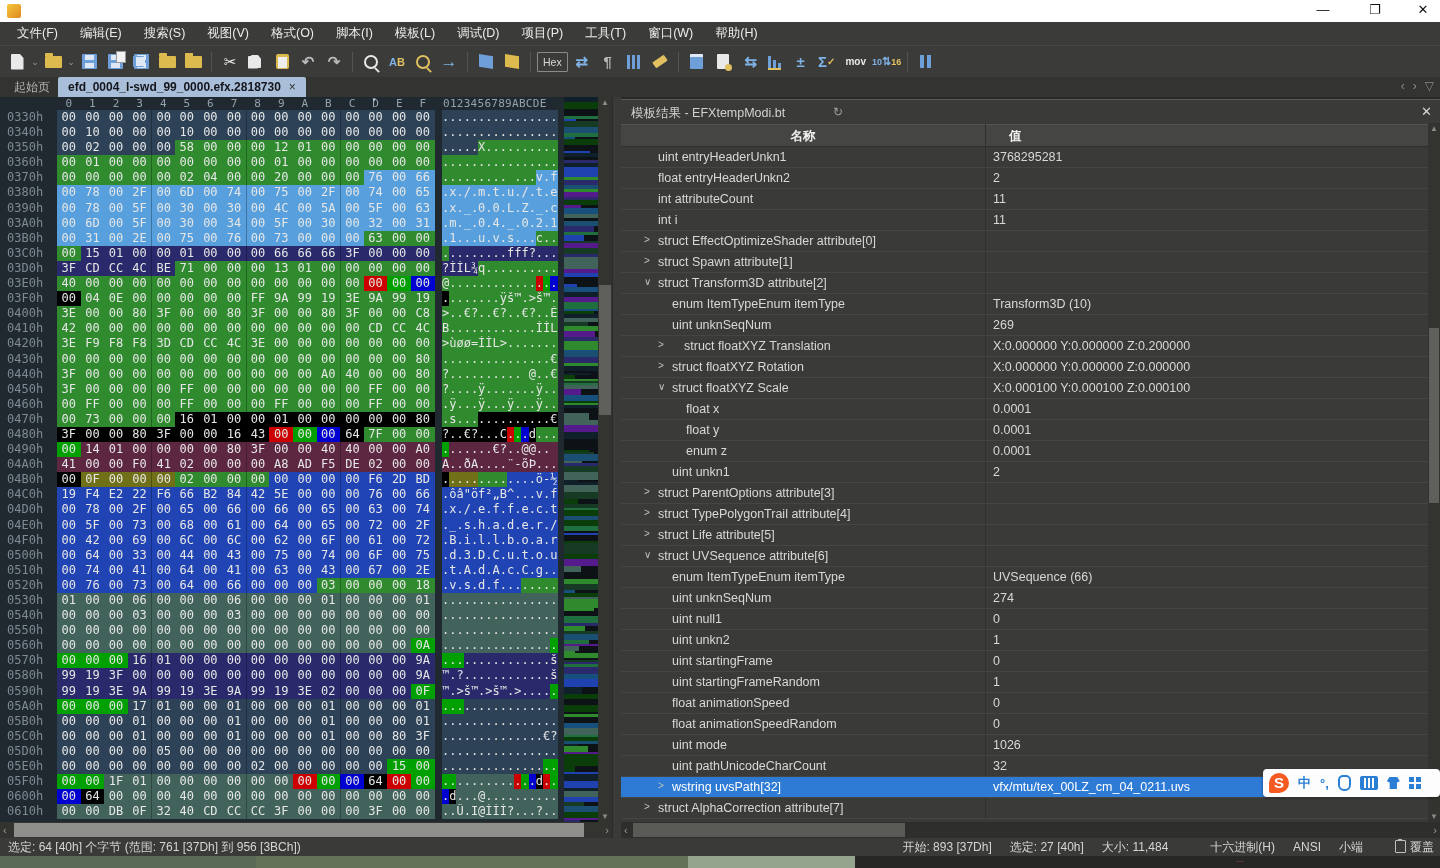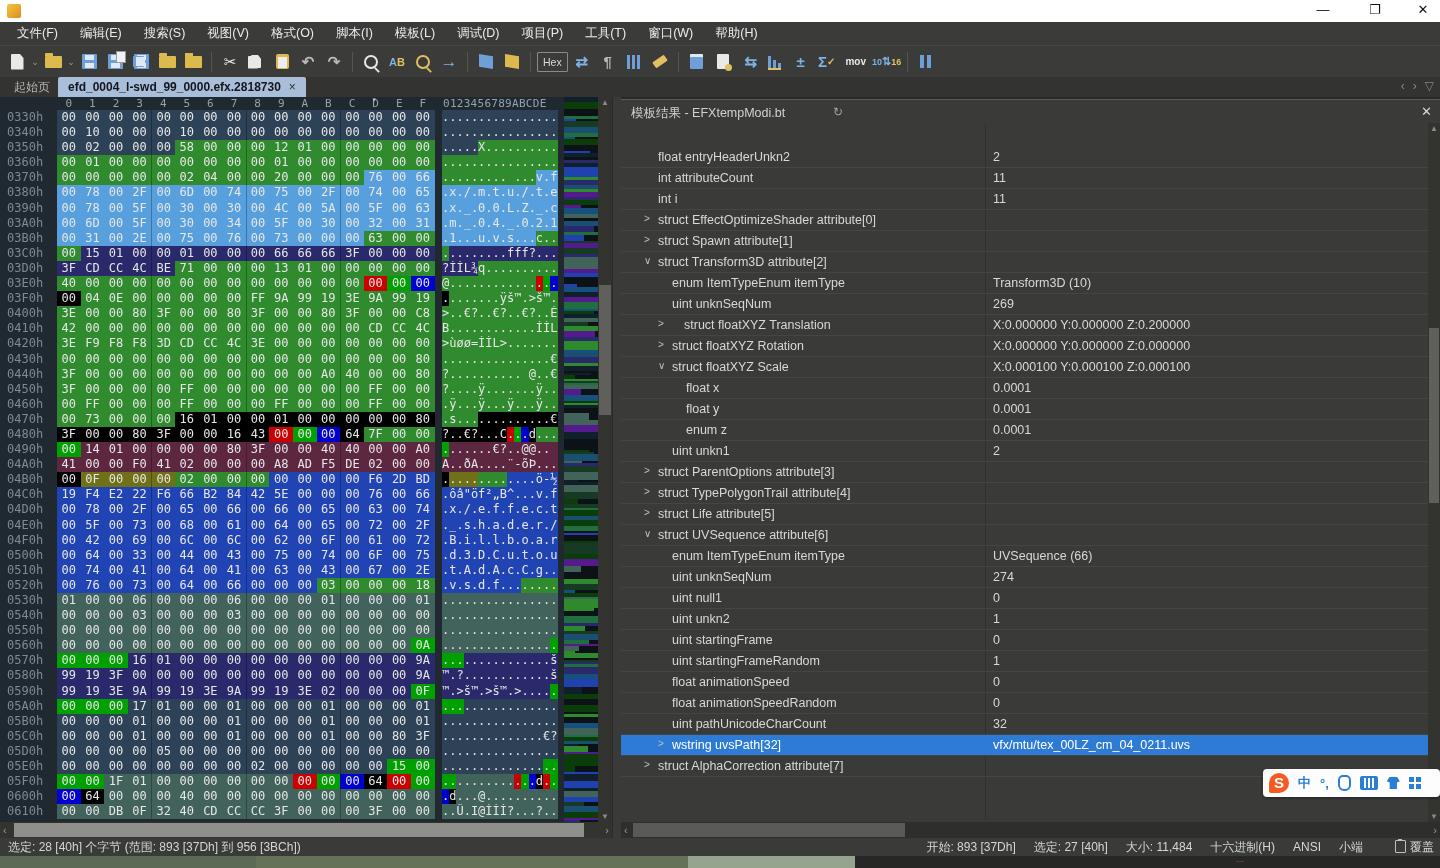--- a/index.html
+++ b/index.html
@@ -2297,22 +2297,30 @@
   <span class="varrow" style="top:1px;">▲</span>
   <div id="hexvthumb"></div>
   <span class="varrow" style="bottom:1px;">▼</span>
 </div>
 <div class="abs" id="splitter"></div>
 
 <div class="abs" id="tpanel">
   <div id="tpanel-title">模板结果 - EFXtempModi.bt</div>
   <div id="tpanel-refresh">↻</div>
   <div id="tpanel-close">✕</div>
+  <div id="tcolheader">
+    <div id="tcol-name">名称</div>
+    <div id="tcol-value">值</div>
+  </div>
   <div id="tcolsep"></div>
   <div id="trows">
+      <div class="trow">
+        <span class="tname" style="left: 37px;">uint entryHeaderUnkn1</span>
+        <span class="tval">3768295281</span>
+      </div>
       <div class="trow">
         <span class="tname" style="left: 37px;">float entryHeaderUnkn2</span>
         <span class="tval">2</span>
       </div>
       <div class="trow">
         <span class="tname" style="left: 37px;">int attributeCount</span>
         <span class="tval">11</span>
       </div>
       <div class="trow">
         <span class="tname" style="left: 37px;">int i</span>
@@ -2409,20 +2417,24 @@
         <span class="tname" style="left: 51px;">uint startingFrameRandom</span>
         <span class="tval">1</span>
       </div>
       <div class="trow">
         <span class="tname" style="left: 51px;">float animationSpeed</span>
         <span class="tval">0</span>
       </div>
       <div class="trow">
         <span class="tname" style="left: 51px;">float animationSpeedRandom</span>
         <span class="tval">0</span>
+      </div>
+      <div class="trow">
+        <span class="tname" style="left: 51px;">uint mode</span>
+        <span class="tval">1026</span>
       </div>
       <div class="trow">
         <span class="tname" style="left: 51px;">uint pathUnicodeCharCount</span>
         <span class="tval">32</span>
       </div>
       <div class="trow sel">
         <span class="tchv" style="left: 37px;">&gt;</span>
         <span class="tname" style="left: 51px;">wstring uvsPath[32]</span>
         <span class="tval">vfx/mtu/tex_00LZ_cm_04_0211.uvs</span>
       </div>
@@ -2443,25 +2455,25 @@
   <div class="thumb"></div>
   <span class="harrow" style="right:3px;">›</span>
 </div>
 <div class="abs" id="hscroll-t">
   <span class="harrow" style="left:3px;">‹</span>
   <div class="thumb"></div>
   <span class="harrow" style="right:3px;">›</span>
 </div>
 
 <div class="abs" id="statusbar">
-  <div id="status-left">选定: 28 [40h] 个字节 (范围: 893 [37Dh] 到 956 [3BCh])</div>
+  <div id="status-left">选定: 64 [40h] 个字节 (范围: 761 [37Dh] 到 956 [3BCh])</div>
   <div id="status-right">
     <span>开始: 893 [37Dh]</span>
     <span>选定: 27 [40h]</span>
-    <span style="">大小: 11,484</span>
+    <span style="margin-right:24px;">大小: 11,484</span>
     <span>十六进制(H)</span>
     <span>ANSI</span>
     <span style="margin-right:14px;">小端</span>
     <span><i class="clip-icon"></i><span>覆盖</span></span>
   </div>
 </div>
 
 <div class="abs tseg" style="left:0;width:256px;background:#5b6a55;"></div>
 <div class="abs tseg" style="left:256px;width:432px;background:#647257;"></div>
 <div class="abs tseg" style="left:688px;width:167px;background:#95a48c;"></div>

